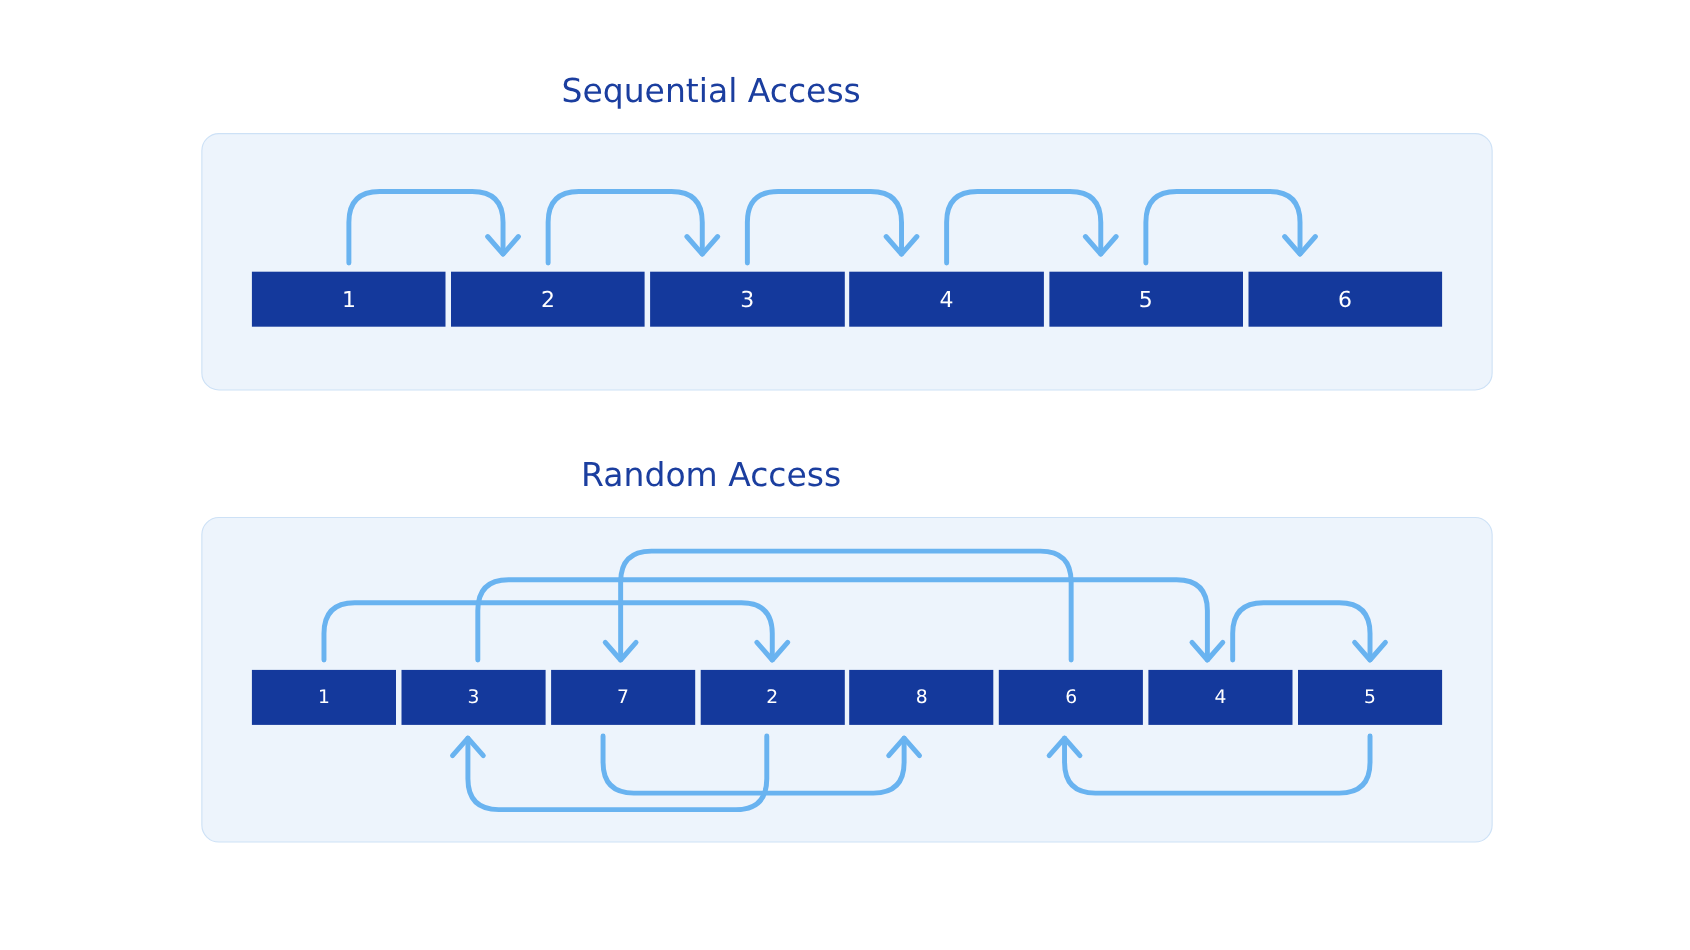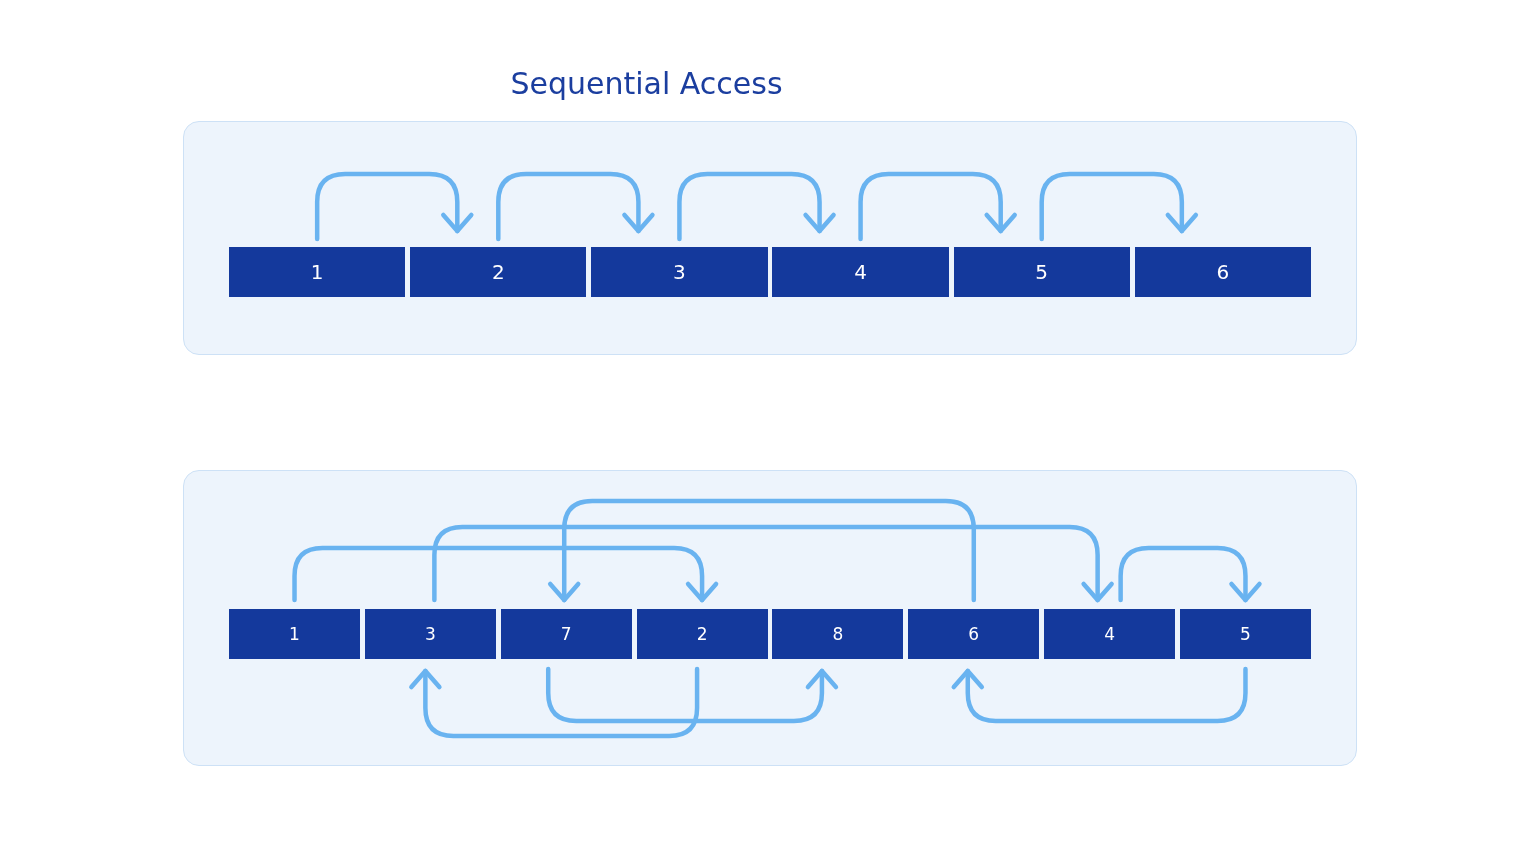--- a/index.html
+++ b/index.html
@@ -63,20 +63,21 @@
         </g>
       </svg>
   <div class="block" style="left: 45px; top: 125px; width: 176.333px; height: 50px; font-size: 20px; background: rgb(20, 57, 156); color: rgb(255, 255, 255);">1</div>
       <div class="block" style="left: 226.133px; top: 125px; width: 176.333px; height: 50px; font-size: 20px; background: rgb(20, 57, 156); color: rgb(255, 255, 255);">2</div>
       <div class="block" style="left: 407.267px; top: 125px; width: 176.333px; height: 50px; font-size: 20px; background: rgb(20, 57, 156); color: rgb(255, 255, 255);">3</div>
       <div class="block" style="left: 588.4px; top: 125px; width: 176.333px; height: 50px; font-size: 20px; background: rgb(20, 57, 156); color: rgb(255, 255, 255);">4</div>
       <div class="block" style="left: 769.533px; top: 125px; width: 176.333px; height: 50px; font-size: 20px; background: rgb(20, 57, 156); color: rgb(255, 255, 255);">5</div>
       <div class="block" style="left: 950.667px; top: 125px; width: 176.333px; height: 50px; font-size: 20px; background: rgb(20, 57, 156); color: rgb(255, 255, 255);">6</div>
     </div>
 
+  <h1 class="section-title" id="title-rand" style="color: rgb(27, 62, 159);">Random Access</h1>
 
   <div class="panel" id="panel-rand" style="background: rgb(237, 244, 252); border: 1.5px solid rgb(205, 225, 246);">
     <svg id="svg-rand" width="1174" height="296" viewBox="0 0 1174 296">
         <g>
           <path d="M 110.525 129 L 110.525 105 Q 110.525 77 138.525 77 L 490.07500000000005 77 Q 518.075 77 518.075 105 L 518.075 129"></path>
           <polyline points="504.07500000000005,113 518.075,129 532.075,113"></polyline>
         </g>
         <g>
           <path d="M 513.075 198 L 513.075 237 Q 513.075 265 485.07500000000005 265 L 269.375 265 Q 241.37500000000003 265 241.37500000000003 237 L 241.37500000000003 200"></path>
           <polyline points="227.37500000000003,216 241.37500000000003,200 255.37500000000003,216"></polyline>

